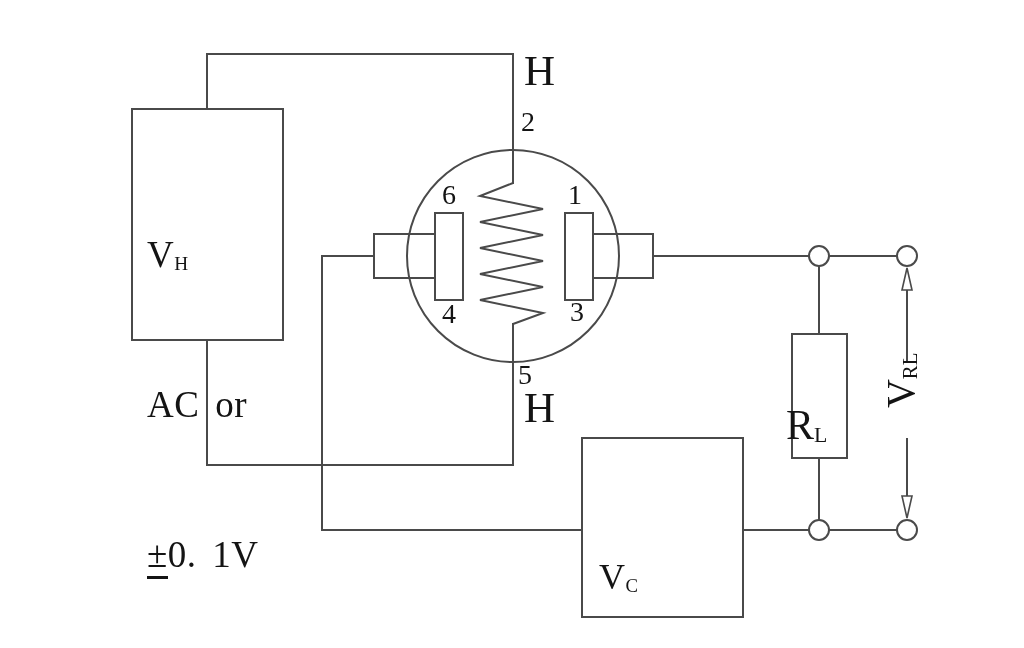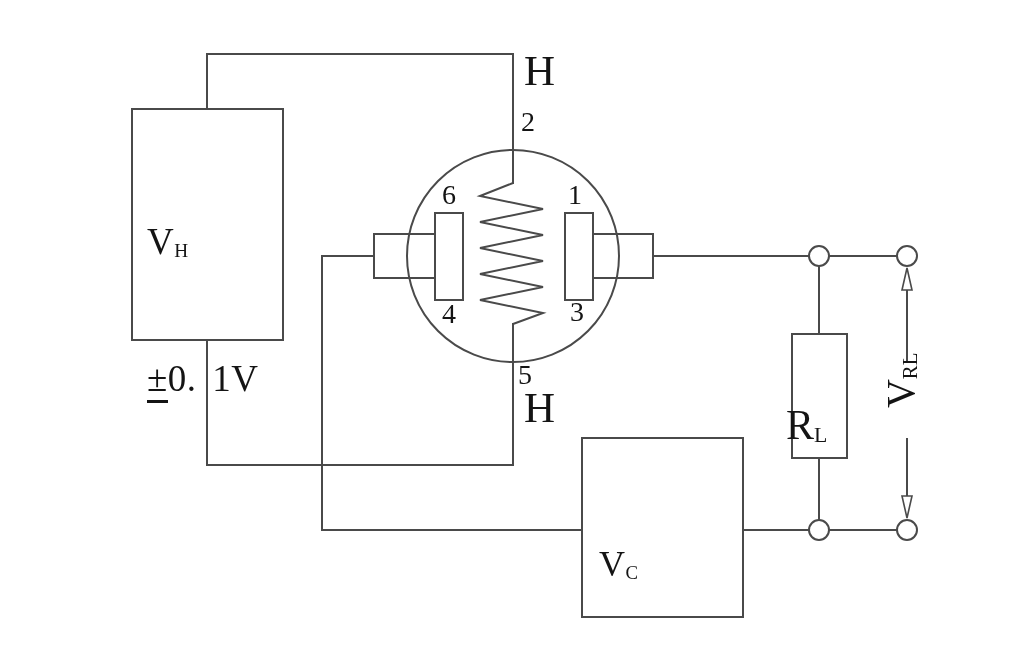--- a/index.html
+++ b/index.html
@@ -19,21 +19,21 @@
   .electrode{ fill: #ffffff; stroke: var(--wire, #4a4a4a); stroke-width: 2; }
   .terminal { fill: #ffffff; stroke: var(--wire, #4a4a4a); stroke-width: 2; }
   .arrow    { fill: #ffffff; stroke: var(--wire, #4a4a4a); stroke-width: 1.6; }
   .lbl {
     position: absolute;
     line-height: 1;
     white-space: pre;
     color: var(--text, #141414);
   }
   .box-text { word-spacing: 6px; letter-spacing: 0.5px; }
-  .box-text > div { height: 1em; }
+  .box-text > div { height: 1em; margin-top: 13px; }
   .sub { font-size: 0.52em; position: relative; top: 0.14em; letter-spacing: 0; }
   .pm  { border-bottom: 3px solid currentColor; padding-bottom: 1px; }
   .vrl {
     left: 901px; top: 400px;
     transform: translate(-50%, -50%) rotate(-90deg);
     font-size: 40px;
   }
 </style>
 </head>
 <body>
@@ -68,20 +68,21 @@
     <rect class="box" x="792" y="334" width="55" height="124"></rect>
 
     <circle class="terminal" cx="819" cy="256" r="10"></circle>
     <circle class="terminal" cx="907" cy="256" r="10"></circle>
     <circle class="terminal" cx="819" cy="530" r="10"></circle>
     <circle class="terminal" cx="907" cy="530" r="10"></circle>
   </svg>
 
   <div class="lbl box-text" style="left:147px; top:117px; font-size:37px; line-height:50px;">
     <div><span>V</span><span class="sub">H</span></div>
+    <div>AC or</div>
     <div><span class="pm">±</span><span>0. 1V</span></div>
   </div>
 
   <div class="lbl box-text" style="left:599px; top:444px; font-size:36px; line-height:48px;">
     <div><span>V</span><span class="sub">C</span></div>
     
     
   </div>
 
   <div class="lbl" style="left:524px; top:49px;  font-size:43px;">H</div>

